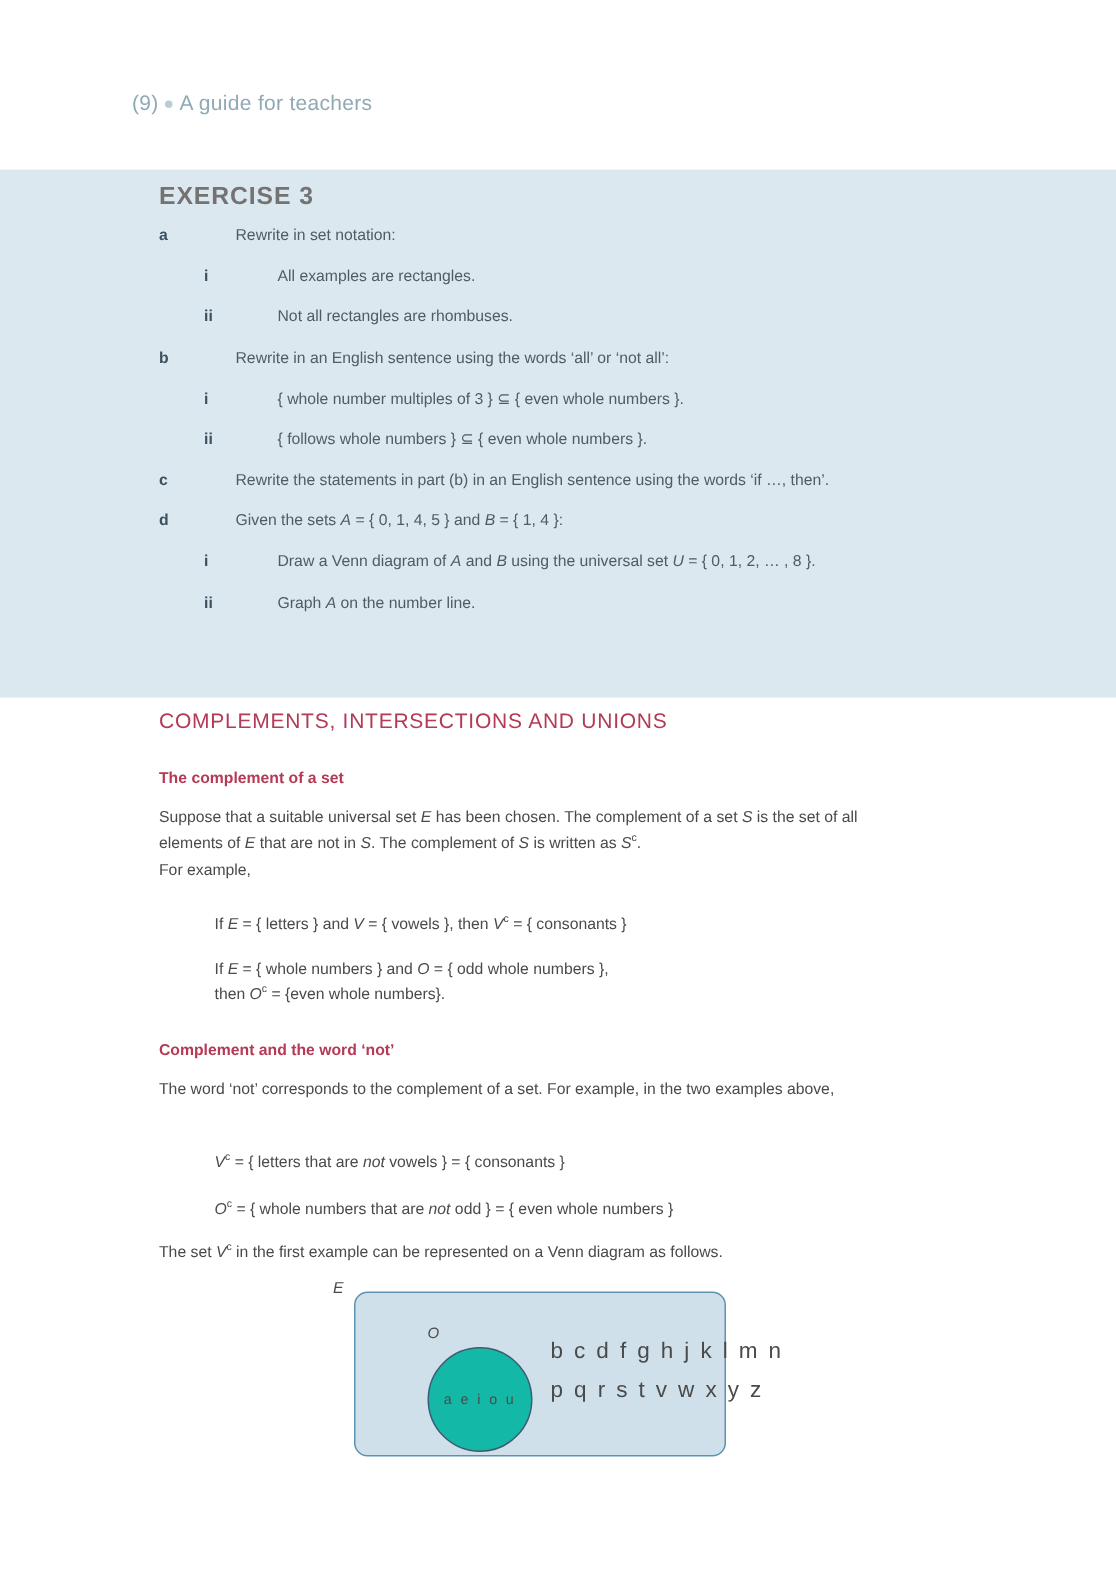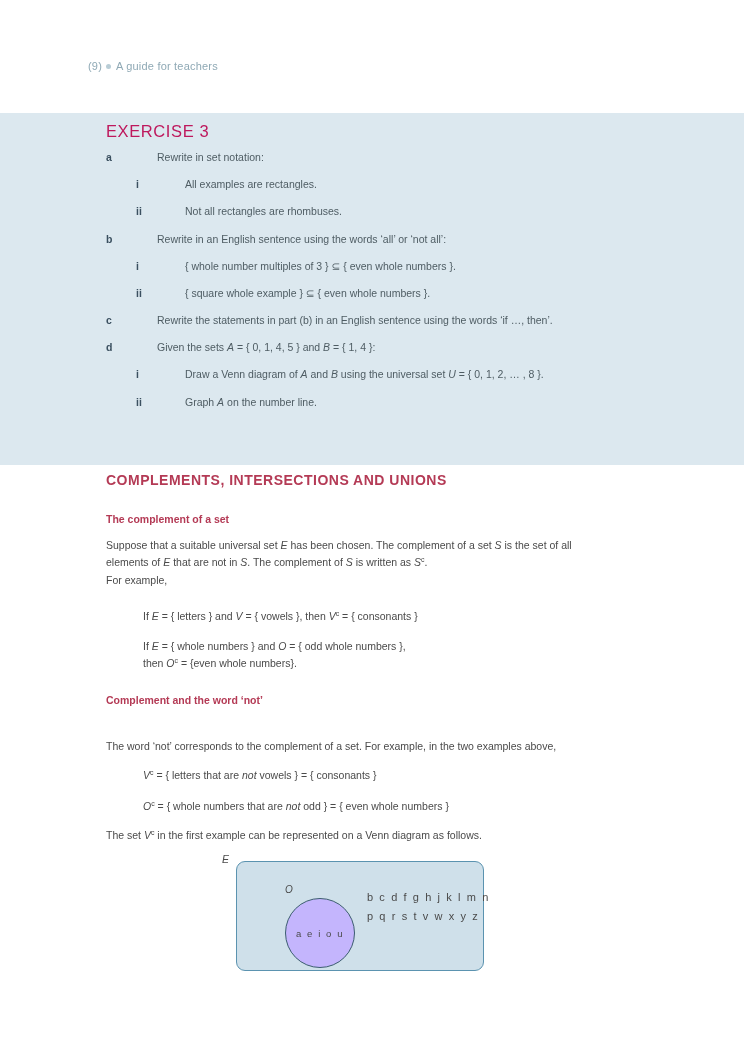--- a/index.html
+++ b/index.html
@@ -14,21 +14,21 @@
     color: #4a4a4a;
     overflow: hidden;
     position: relative;
   }
 
   
   .page-header {
     position: absolute;
     top: 60px;
     left: 88px;
-    font-size: 11px;
+    font-size: 14px;
     color: #8fa9b5;
     letter-spacing: 0.2px;
     white-space: nowrap;
   }
   .page-header .pagenum { color: #8fa9b5; }
   .page-header .hdr-dot {
     display: inline-block;
     width: 5px;
     height: 5px;
     border-radius: 50%;
@@ -45,23 +45,23 @@
     width: 744px;
     height: 352px;
     background: #dce8ef;
   }
 
   .exercise-title {
     position: absolute;
     top: 122px;
     left: 106px;
     font-size: 16.5px;
-    color: #be185d;
+    color: #737373;
     letter-spacing: 0.6px;
-    font-weight: 400;
+    font-weight: 700;
   }
 
   
   .qlist {
     position: absolute;
     top: 150px;
     left: 106px;
     width: 580px;
   }
   .qrow {
@@ -84,21 +84,21 @@
   .qtext i { font-style: italic; }
 
   
   .section-heading {
     position: absolute;
     top: 472px;
     left: 106px;
     font-size: 14px;
     color: #b43a55;
     letter-spacing: 0.5px;
-    font-weight: 700;
+    font-weight: 400;
   }
 
   .subheading {
     position: absolute;
     left: 106px;
     font-size: 10.5px;
     color: #b43a55;
     font-weight: bold;
     text-align: center;
   }
@@ -107,21 +107,21 @@
 
   .para {
     position: absolute;
     left: 106px;
     width: 500px;
     font-size: 10.5px;
     line-height: 1.65;
     color: #4a4a4a;
   }
   #para-suppose { top: 537px; }
-  #para-word-not { top: 718px; margin-top: 20px; }
+  #para-word-not { top: 718px; }
   #para-venn-intro { top: 827px; }
 
   .para b { font-weight: normal; }
   .para i, .ex-line i, .eq-line i { font-style: italic; }
   sup {
     font-size: 7px;
     vertical-align: super;
     line-height: 0;
   }
 
@@ -174,21 +174,21 @@
     color: #4a4a4a;
   }
   .venn-circle {
     position: absolute;
     top: 36px;
     left: 48px;
     width: 70px;
     height: 70px;
     border: 1.5px solid #3c5d70;
     border-radius: 50%;
-    background: #c4b5fd;
+    background: #14b8a6;
     box-sizing: border-box;
     display: flex;
     align-items: center;
     justify-content: center;
   }
   .venn-circle-text {
     font-size: 9.5px;
     letter-spacing: 1.6px;
     color: #4a4a4a;
   }
@@ -197,21 +197,21 @@
     top: 22px;
     left: 48px;
     font-size: 10px;
     font-style: italic;
     color: #4a4a4a;
   }
   .venn-outside {
     position: absolute;
     top: 26px;
     left: 130px;
-    font-size: 11px;
+    font-size: 15px;
     letter-spacing: 1.6px;
     line-height: 1.75;
     color: #4a4a4a;
     white-space: nowrap;
   }
 </style>
 </head>
 <body>
 
 <div class="page-header">
@@ -238,21 +238,21 @@
     <div class="qrow">
       <span class="qmark">b</span>
       <span class="qtext">Rewrite in an English sentence using the words ‘all’ or ‘not all’:</span>
     </div>
     <div class="qrow lvl2">
       <span class="qmark">i</span>
       <span class="qtext">{ whole number multiples of 3 } ⊆ { even whole numbers }.</span>
     </div>
     <div class="qrow lvl2">
       <span class="qmark">ii</span>
-      <span class="qtext">{ square whole example } ⊆ { even whole numbers }.</span>
+      <span class="qtext">{ follows whole numbers } ⊆ { even whole numbers }.</span>
     </div>
     <div class="qrow">
       <span class="qmark">c</span>
       <span class="qtext">Rewrite the statements in part (b) in an English sentence using the words ‘if …, then’.</span>
     </div>
     <div class="qrow">
       <span class="qmark">d</span>
       <span class="qtext">Given the sets <i>A</i> = { 0, 1, 4, 5 } and <i>B</i> = { 1, 4 }:</span>
     </div>
     <div class="qrow lvl2">

